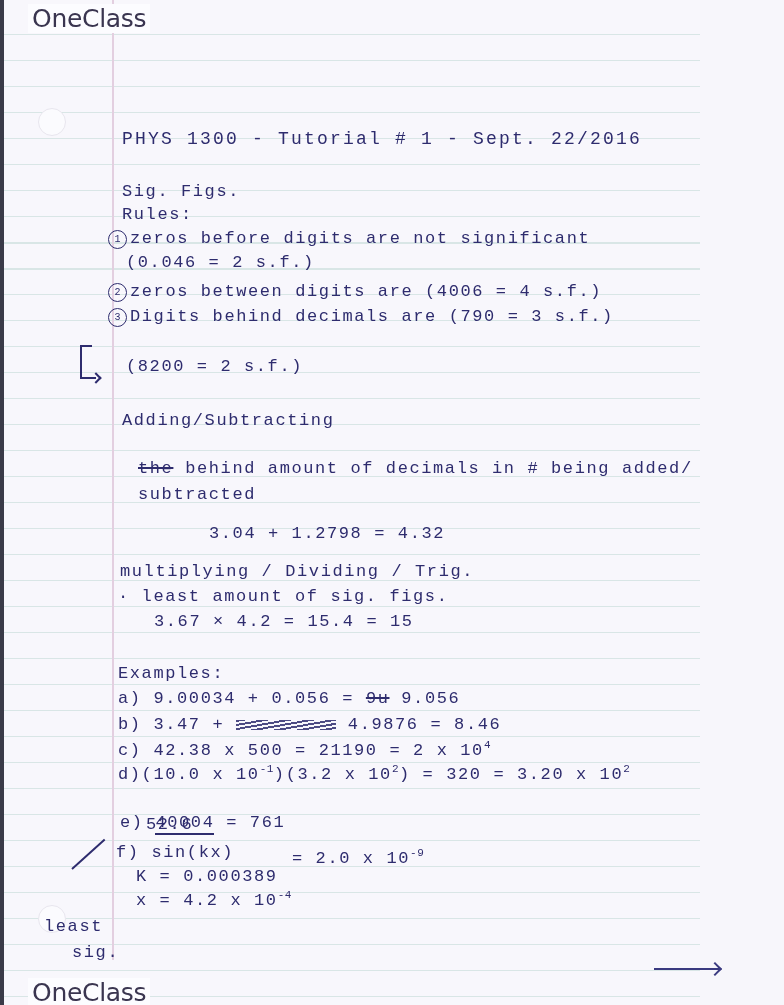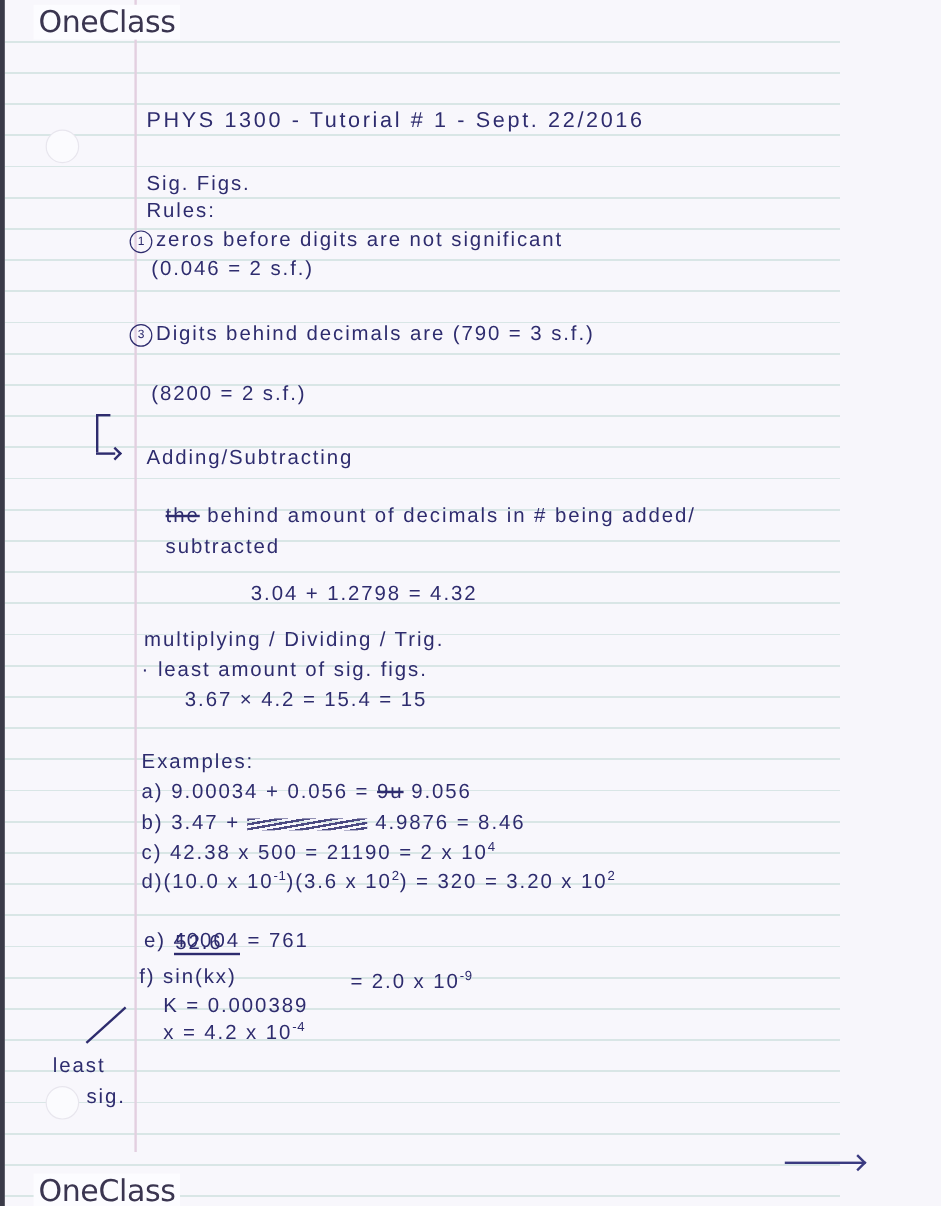--- a/index.html
+++ b/index.html
@@ -29,23 +29,24 @@
     position: absolute; left: 34px; width: 26px; height: 26px; border-radius: 50%;
     border: 1px solid #e8e6ee; background: #fbfbfe;
   }
   .logo {
     position: absolute; left: 24px; font-family: "DejaVu Sans", sans-serif;
     font-size: 25px; color: #3a3550; background: #fcfcff; padding: 0 4px;
     letter-spacing: -0.3px; font-weight: normal;
   }
   .ink {
     position: absolute; color: #2e2c6e;
-    font-family: Liberation Sans, sans-serif; font-weight: normal;
+    font-family: Liberation Mono, monospace; font-weight: normal;
     font-size: 17px; letter-spacing: 1.6px; white-space: nowrap;
     font-style: normal;
+    margin-top: 39px;
   }
   .ink.big { font-size: 18px; }
   .strike { text-decoration: line-through; text-decoration-thickness: 2px; }
   .scribble {
     display: inline-block; width: 100px; height: 10px; vertical-align: middle;
     background: repeating-linear-gradient(170deg, #2e2c6e 0 2px, transparent 2px 4px);
     opacity: 0.85;
   }
   .num-circle {
     display: inline-block; width: 17px; height: 17px; border: 1.5px solid #2e2c6e;
@@ -90,20 +91,23 @@
   <div class="ink big" style="left:118px;top:90px;letter-spacing:2.2px">PHYS 1300 - Tutorial # 1 - Sept. 22/2016</div>
 
   <div class="ink" style="left:118px;top:143px">Sig. Figs.</div>
   <div class="ink" style="left:118px;top:166px">Rules:</div>
 
   <div class="ink" style="left:104px;top:190px">
     <span class="num-circle">1</span><span>zeros before digits are not significant</span>
   </div>
   <div class="ink" style="left:122px;top:214px">(0.046 = 2 s.f.)</div>
 
+  <div class="ink" style="left:104px;top:243px">
+    <span class="num-circle">2</span><span>zeros between digits are (4006 = 4 s.f.)</span>
+  </div>
   <div class="ink" style="left:104px;top:268px">
     <span class="num-circle">3</span><span>Digits behind decimals are (790 = 3 s.f.)</span>
   </div>
   <div class="ink" style="left:122px;top:318px">(8200 = 2 s.f.)</div>
 
   <div class="arrow-bracket"></div>
   <div class="ink" style="left:118px;top:372px">Adding/Subtracting</div>
   <div class="ink" style="left:134px;top:420px">
     <span class="strike">the</span> <span>behind amount of decimals in # being added/</span>
   </div>
@@ -121,21 +125,21 @@
   </div>
   <div class="ink" style="left:114px;top:676px">
     <span>b)</span> <span>3.47 +</span>
     <span class="scribble"></span>
     <span>4.9876 = 8.46</span>
   </div>
   <div class="ink" style="left:114px;top:700px">
     <span>c)</span> <span>42.38 x 500 = 21190 = 2 x 10</span><sup>4</sup>
   </div>
   <div class="ink" style="left:114px;top:724px">
-    <span>d)</span><span>(10.0 x 10</span><sup>-1</sup><span>)(3.6 x 10</span><sup>2</sup><span>) = 320 = 3.20 x 10</span><sup>2</sup>
+    <span>d)</span><span>(10.0 x 10</span><sup>-1</sup><span>)(3.2 x 10</span><sup>2</sup><span>) = 320 = 3.20 x 10</span><sup>2</sup>
   </div>
   <div class="ink" style="left:116px;top:774px">
     <span>e)</span> <span class="frac-num">40004</span> <span>= 761</span>
   </div>
   <div class="ink" style="left:142px;top:776px">52.6</div>
 
   <div class="ink" style="left:112px;top:804px">
     <span>f)</span> <span>sin(kx)</span>
   </div>
   <div class="ink" style="left:288px;top:808px">

